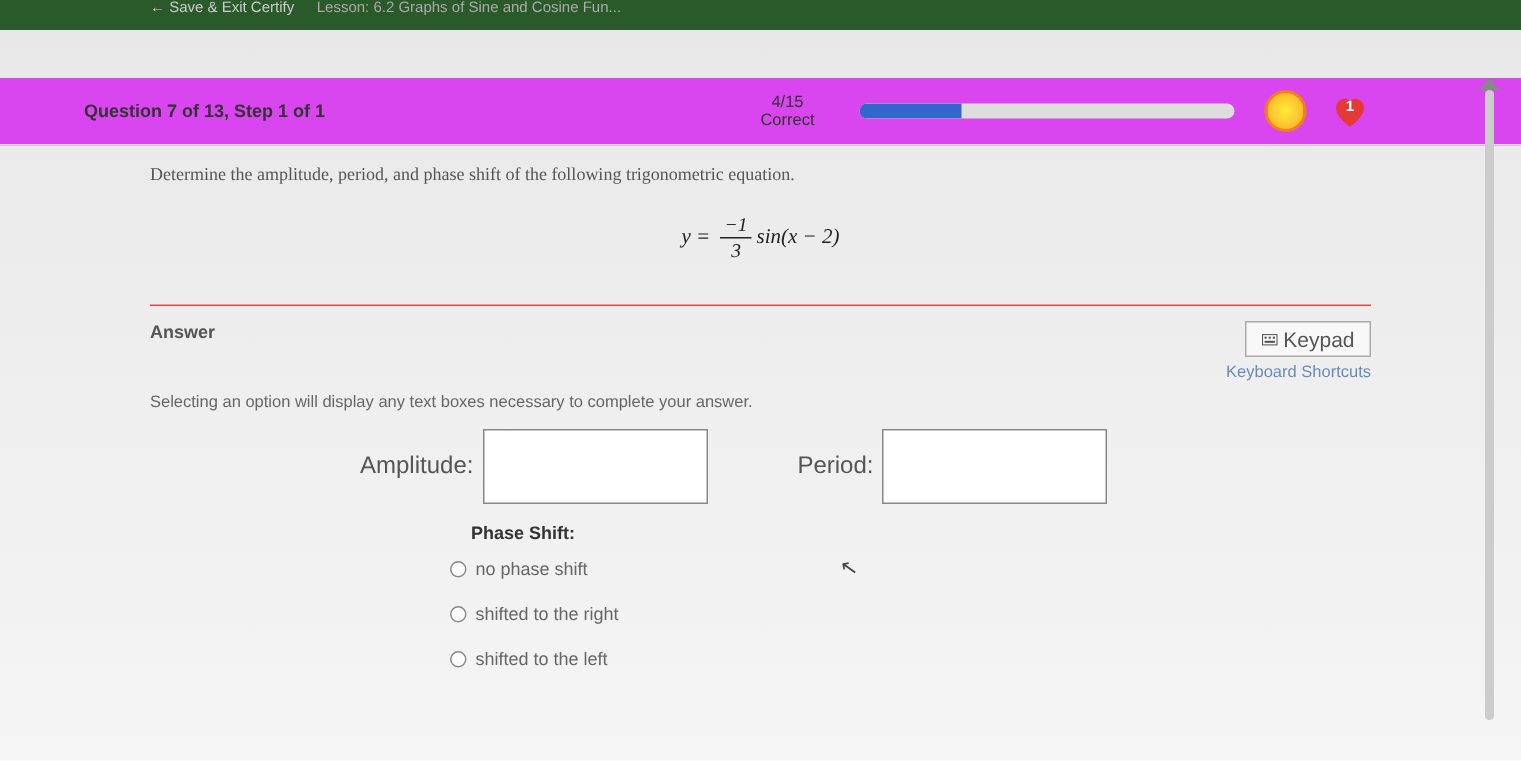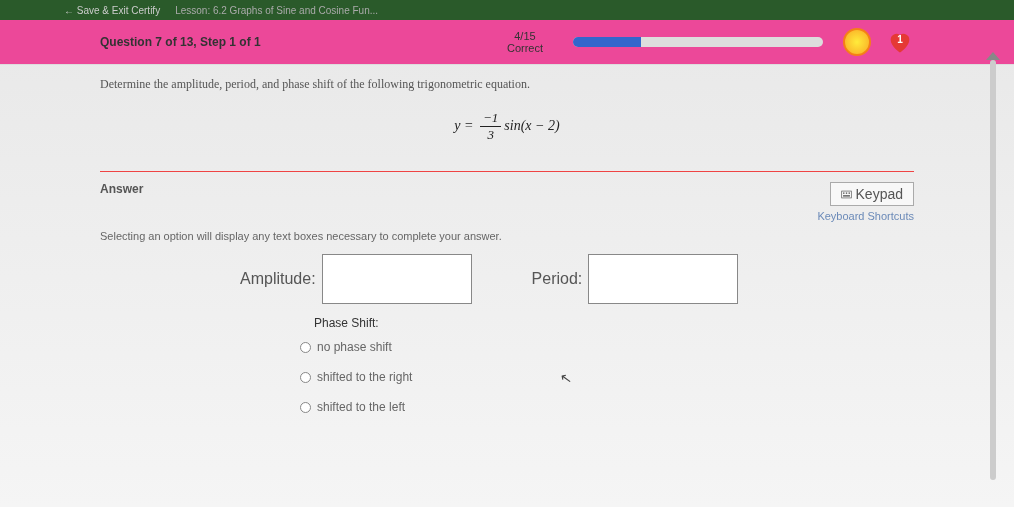--- a/index.html
+++ b/index.html
@@ -8,38 +8,39 @@
       background: linear-gradient(to bottom, #2a5a2a 0%, #2a5a2a 8px, #e8e8e8 8px, #f5f5f5 100%);
       width: 1014px;
       height: 507px;
       overflow: hidden;
       position: relative;
     }
     .top-bar {
       background: #2a5a2a;
       height: 20px;
       display: flex;
-      align-items: center;
-      padding: 0 64px;
+      align-items: flex-start;
+      padding: 0 100px;
       color: #ddd;
       font-size: 10px;
     }
     .top-bar .save-exit {
       color: #ccc;
       margin-right: 15px;
     }
     .top-bar .lesson {
       color: #aaa;
     }
     .header-row {
       display: flex;
       align-items: center;
-      padding: 8px 100px 8px 100px;
-      background: #ec4899;
+      padding: 8px 100px 8px 56px;
+      background: #d946ef;
       border-bottom: 1px solid #ddd;
+      margin-top: 32px;
     }
     .question-label {
       font-size: 12px;
       font-weight: bold;
       color: #333;
       flex: 1;
     }
     .correct-info {
       text-align: center;
       font-size: 11px;
@@ -191,21 +192,21 @@
       height: 50px;
       border: 1px solid #888;
       background: white;
       margin-right: 60px;
     }
     .phase-section {
       margin-left: 200px;
     }
     .phase-title {
       font-size: 12px;
-      font-weight: normal;
+      font-weight: bold;
       color: #333;
       margin-bottom: 10px;
       padding-left: 14px;
     }
     .radio-opt {
       display: flex;
       align-items: center;
       font-size: 12px;
       color: #666;
       margin-bottom: 16px;

